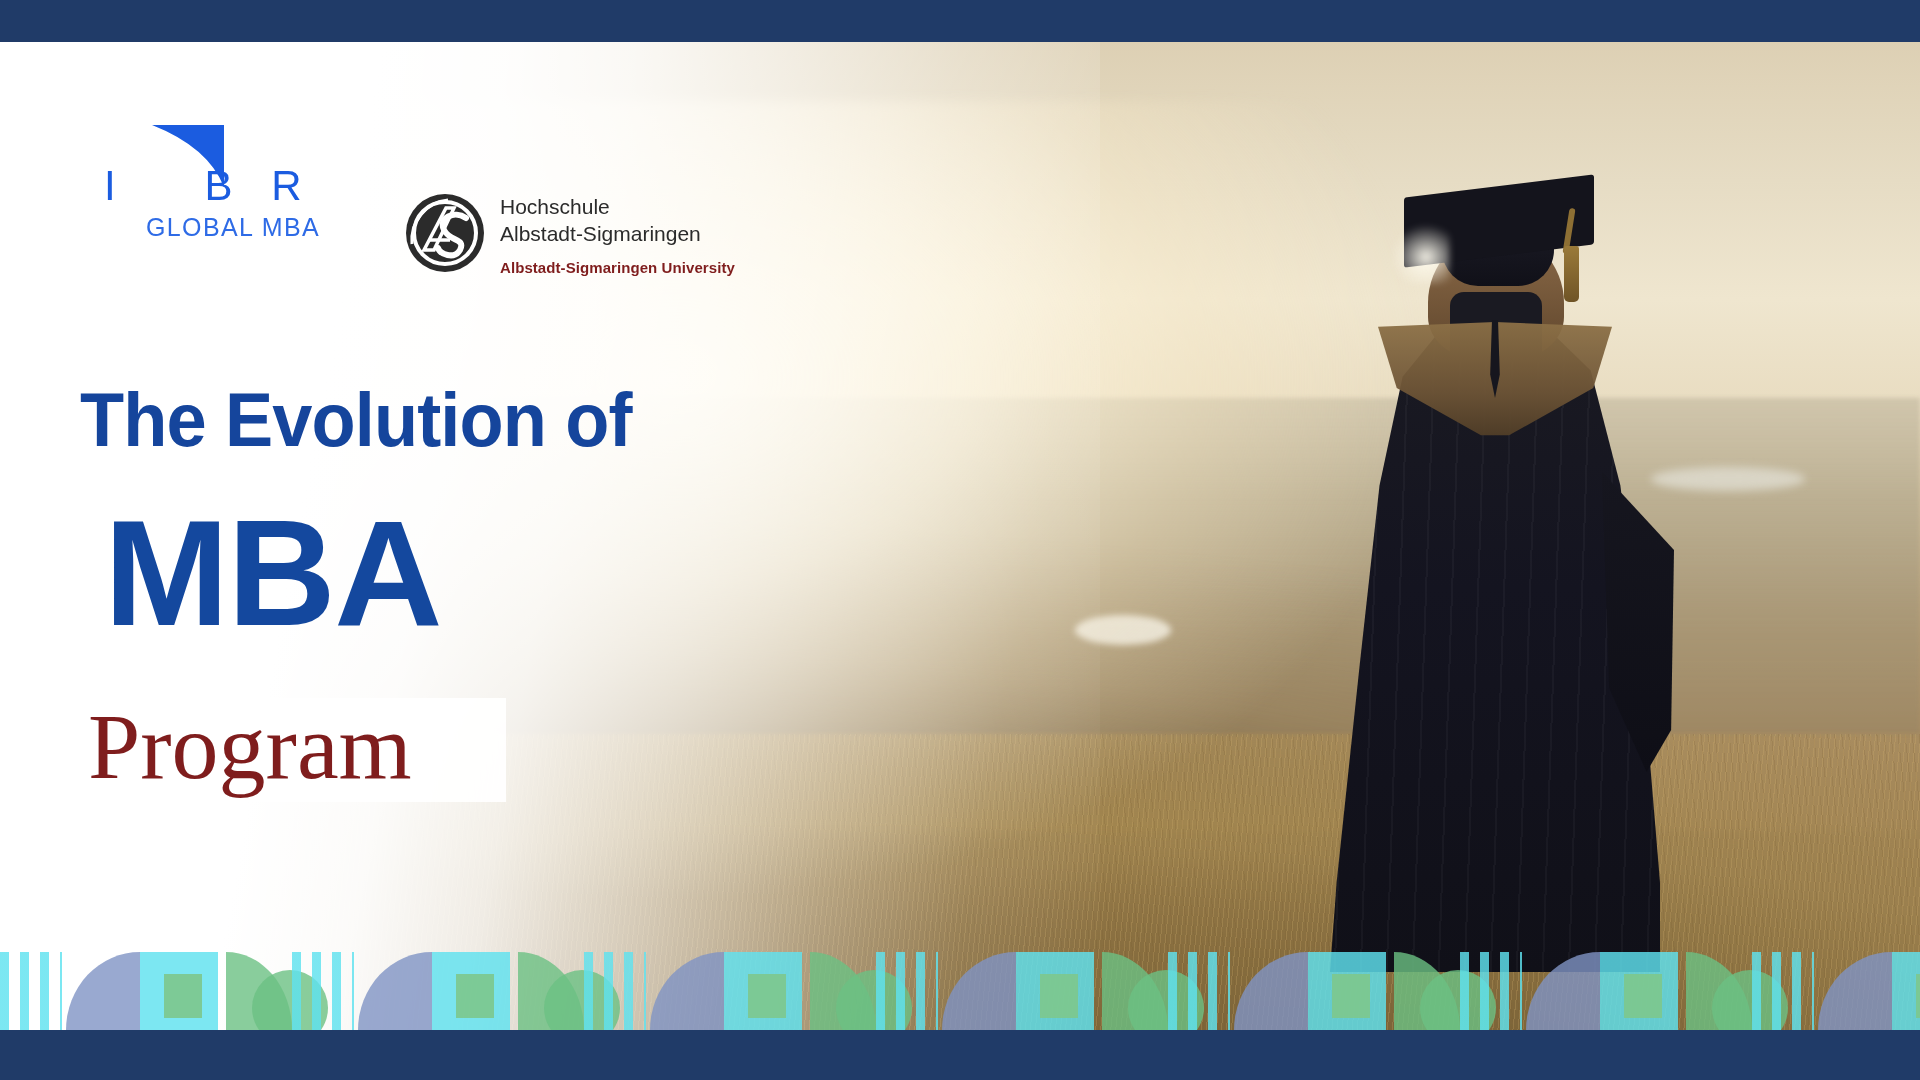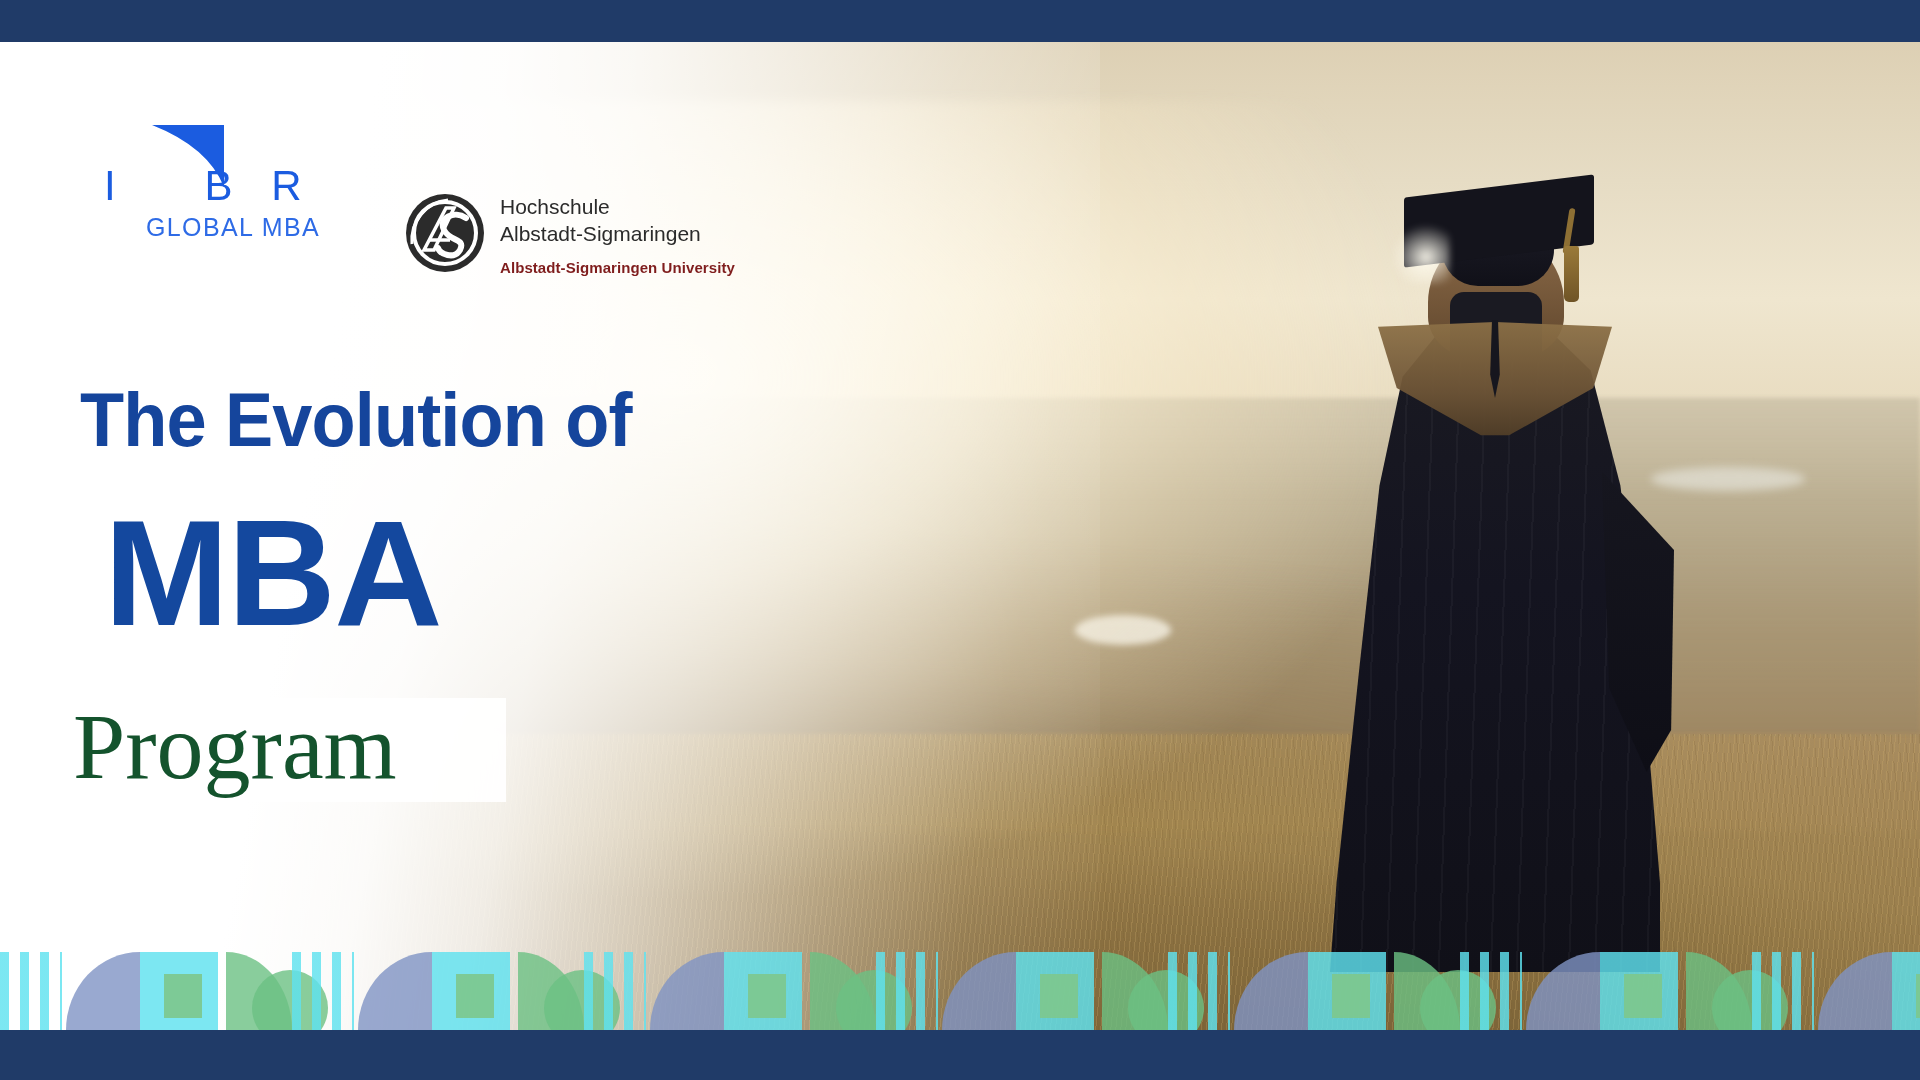--- a/index.html
+++ b/index.html
@@ -283,23 +283,23 @@
     line-height:1; white-space:nowrap;
     font-family:"Liberation Sans", sans-serif;
     margin-left:24px;
   }
   .h-plate {
     position:absolute; left:62px; top:698px;
     width:444px; height:104px;
     background:rgba(255,255,255,0.93);
   }
   .h-line3 {
-    position:absolute; left:73px; top:692px;
+    position:absolute; left:88px; top:692px;
     font-size:94px; font-weight:400;
-    color:#14532d; line-height:1.15; white-space:nowrap;
+    color:#7f1d1d; line-height:1.15; white-space:nowrap;
     font-family:"Liberation Serif", serif;
   }
 
   
   .pattern {
     position:absolute; left:0; top:952px;
     width:1920px; height:78px;
     z-index:20; overflow:hidden;
   }
   .pat-mod {

